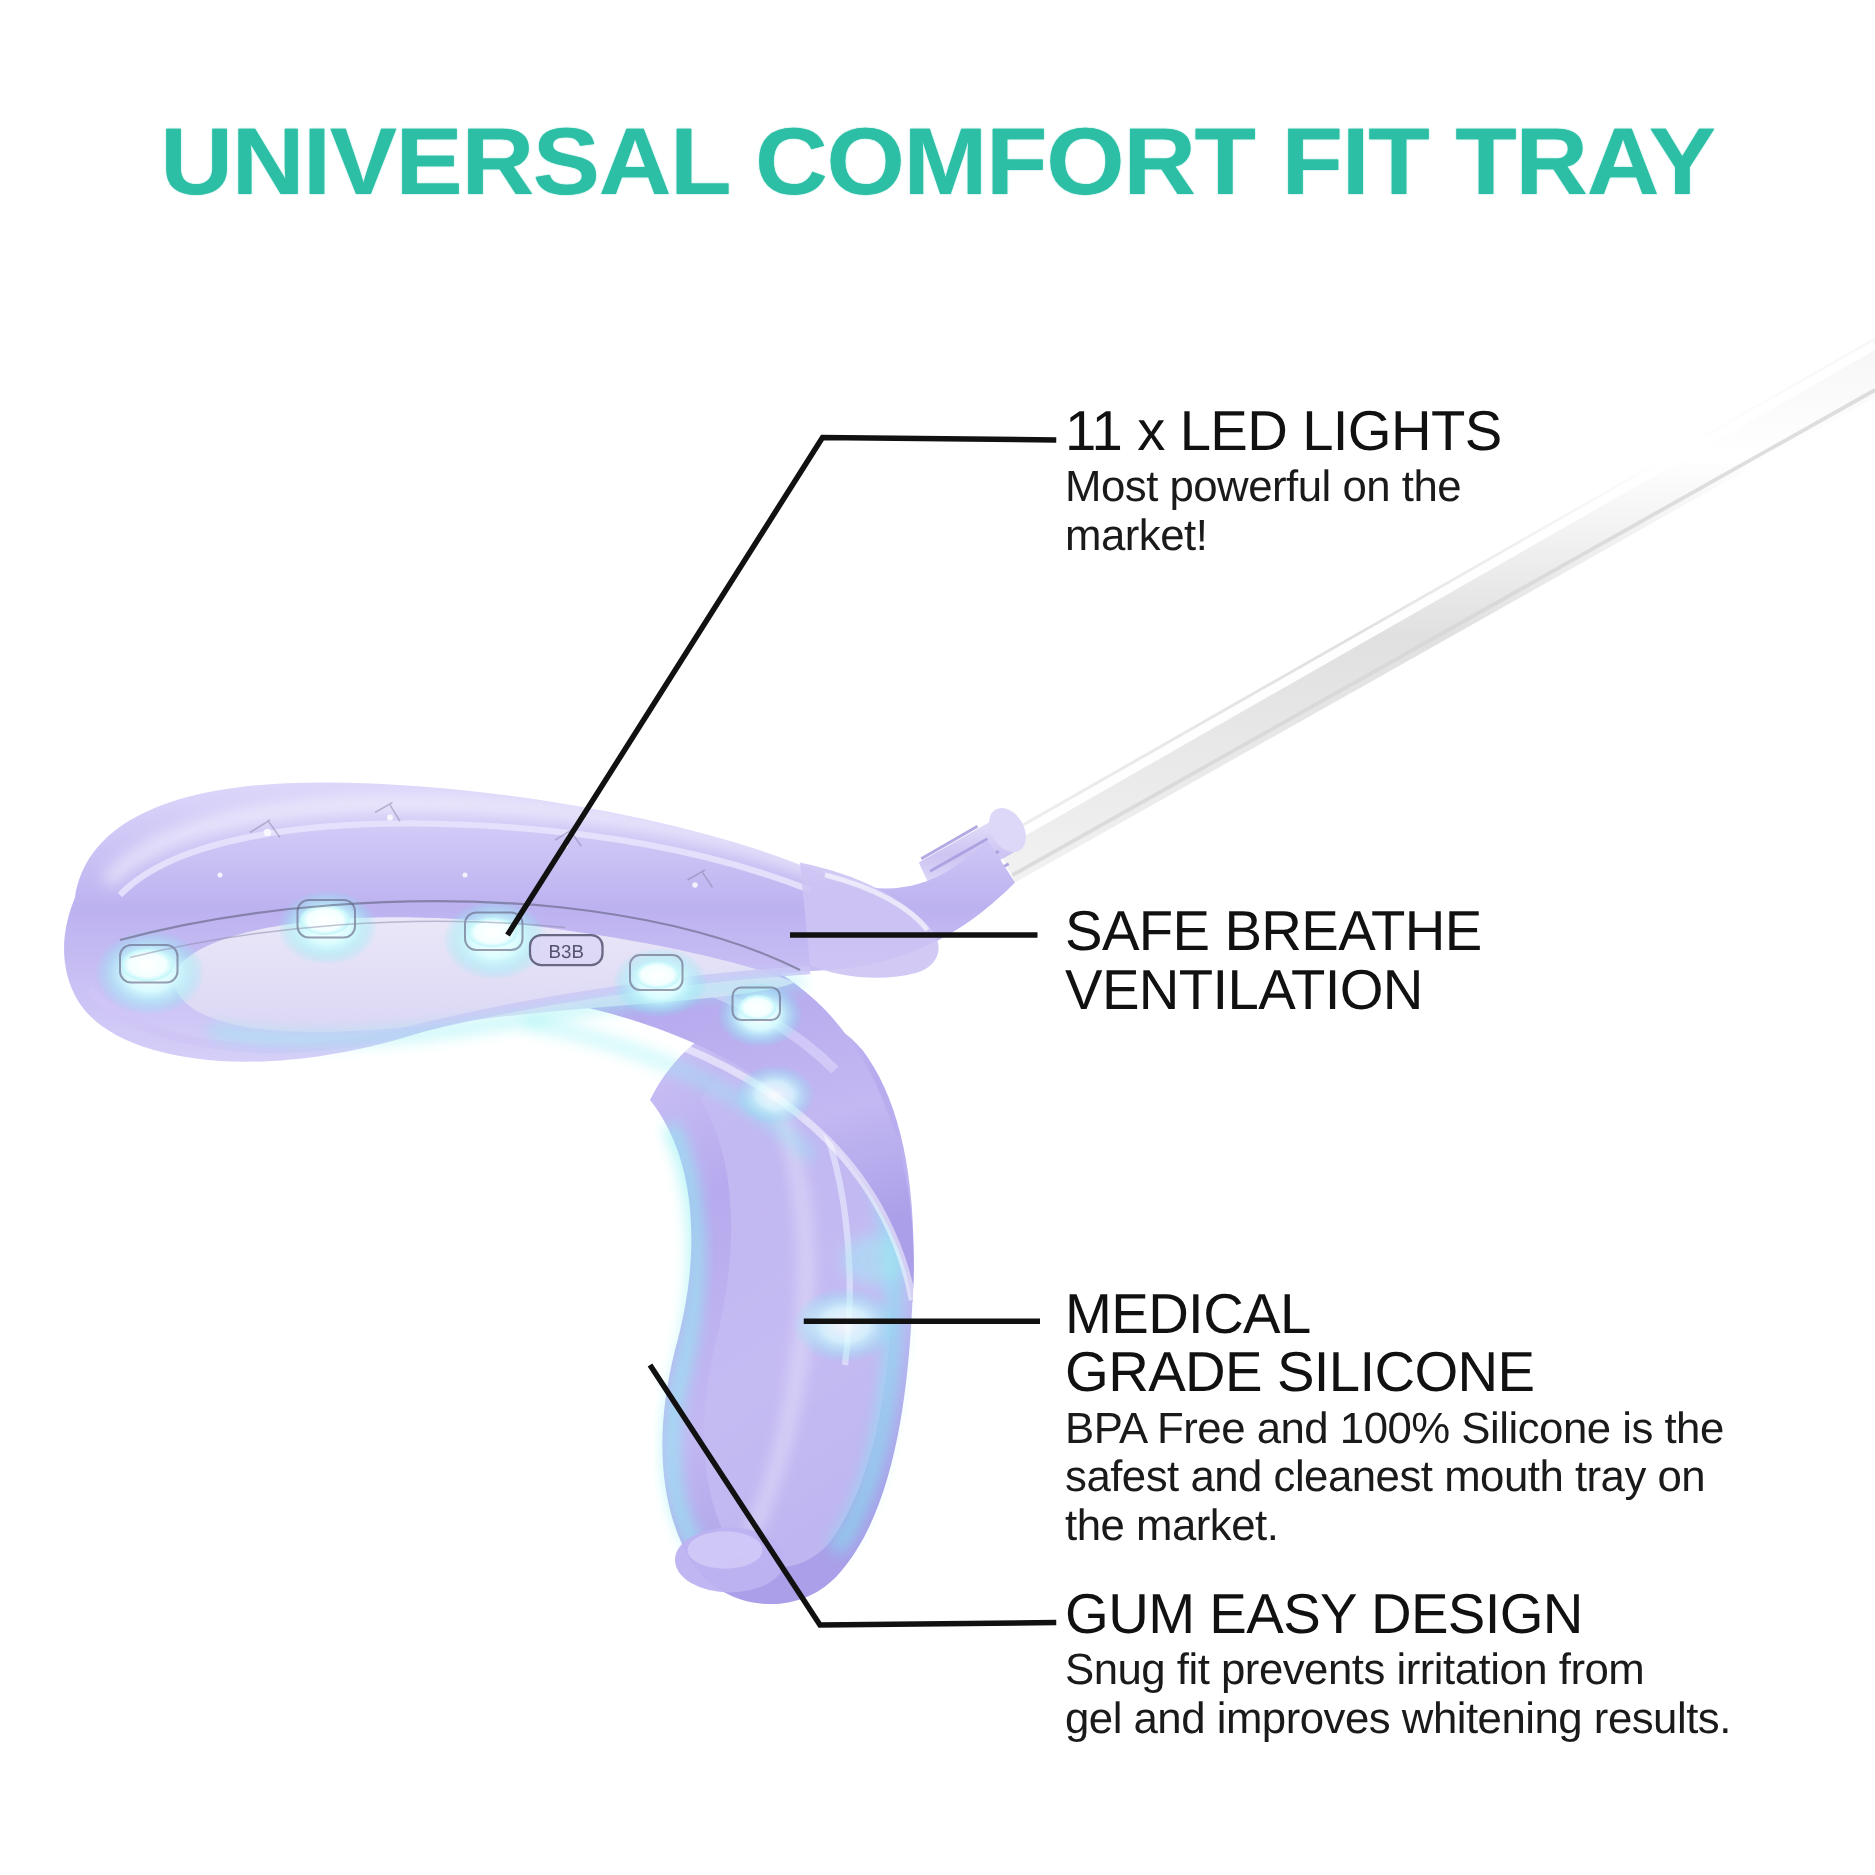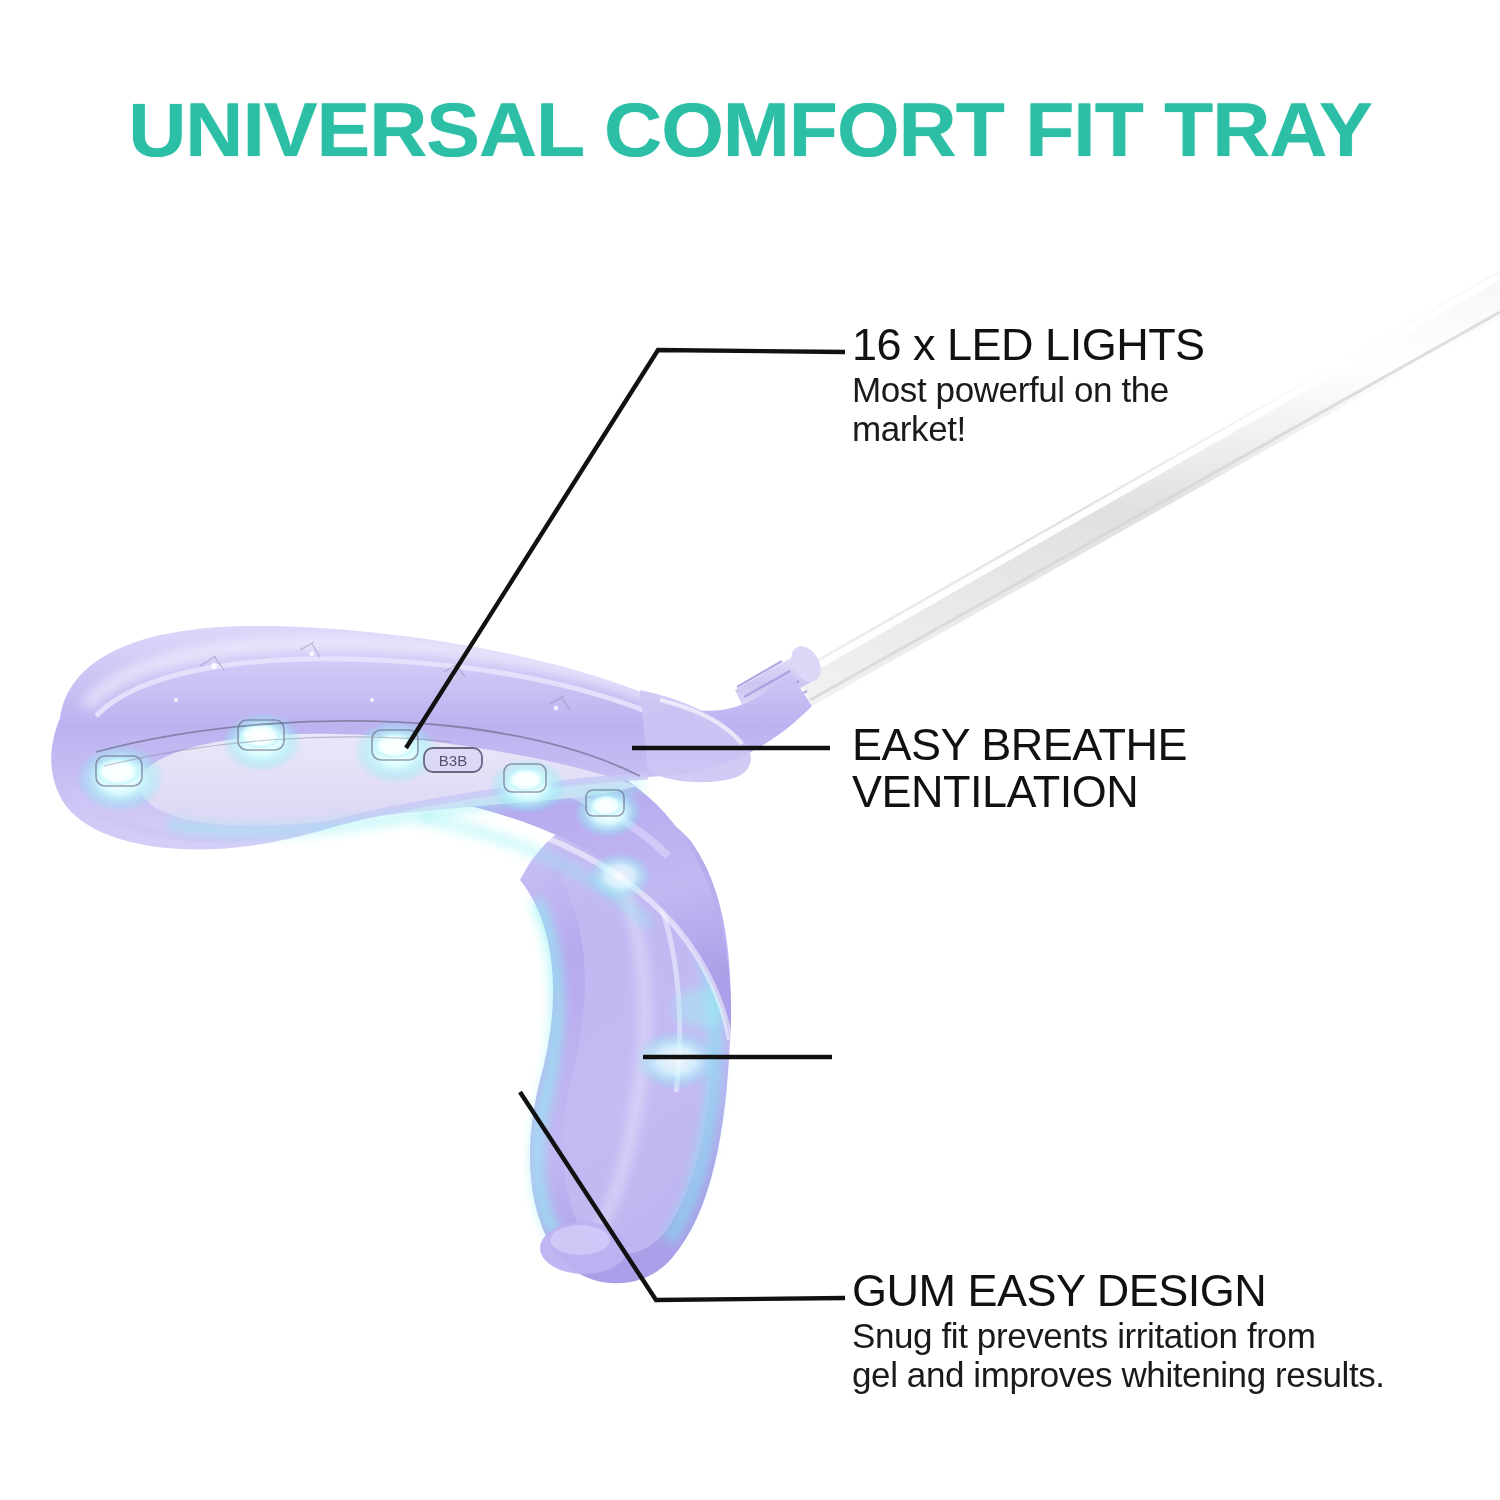--- a/index.html
+++ b/index.html
@@ -271,30 +271,37 @@
 
       <path d="M 632 748 L 830 748"></path>
 
       <path d="M 643 1057 L 832 1057"></path>
 
       <path d="M 520 1092 L 656 1300 L 845 1298"></path>
     </g>
   </svg>
 
   <div class="callout" id="c-led">
-    <div class="head">16 x LED LIGHTS</div>
+    <div class="head">11 x LED LIGHTS</div>
     <div class="body">Most powerful on the
 market!</div>
   </div>
 
   <div class="callout" id="c-vent">
-    <div class="head">EASY BREATHE
+    <div class="head">SAFE BREATHE
 VENTILATION</div>
   </div>
 
+  <div class="callout" id="c-sili">
+    <div class="head">MEDICAL
+GRADE SILICONE</div>
+    <div class="body">BPA Free and 100% Silicone is the
+safest and cleanest mouth tray on
+the market.</div>
+  </div>
 
   <div class="callout" id="c-gum">
     <div class="head">GUM EASY DESIGN</div>
     <div class="body">Snug fit prevents irritation from
 gel and improves whitening results.</div>
   </div>
 
 </div>
 
 </body></html>

